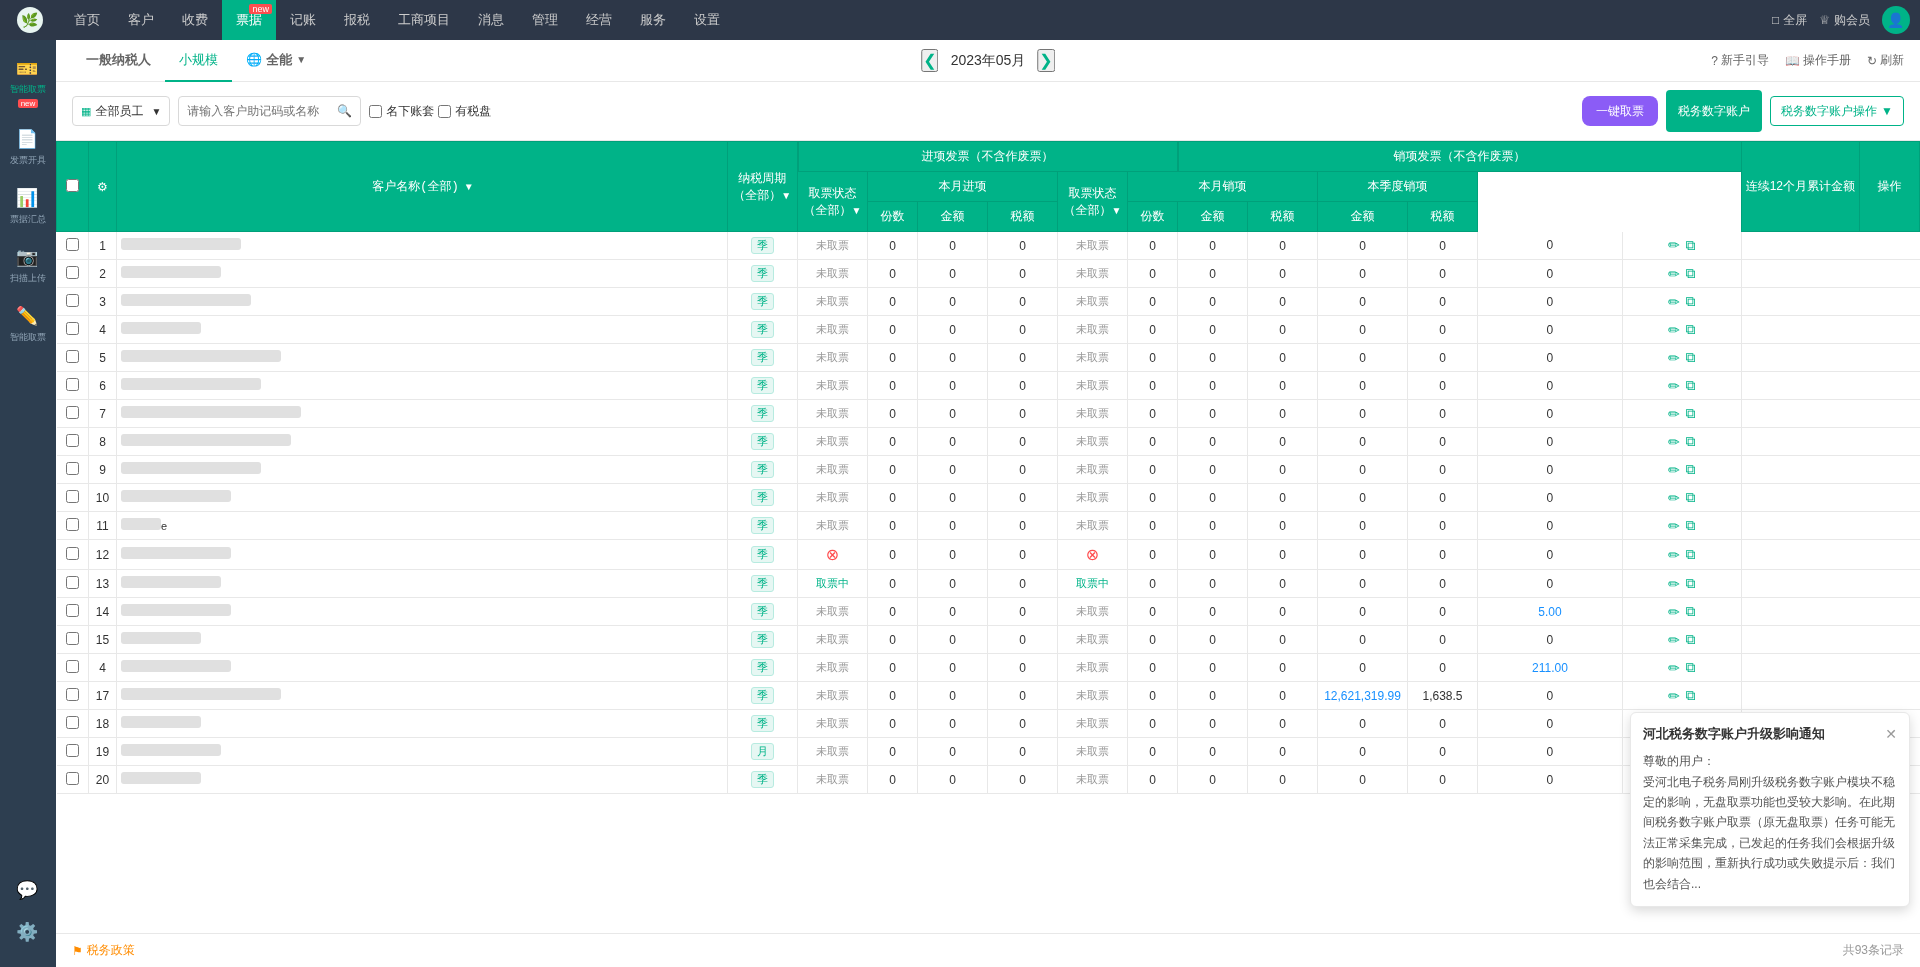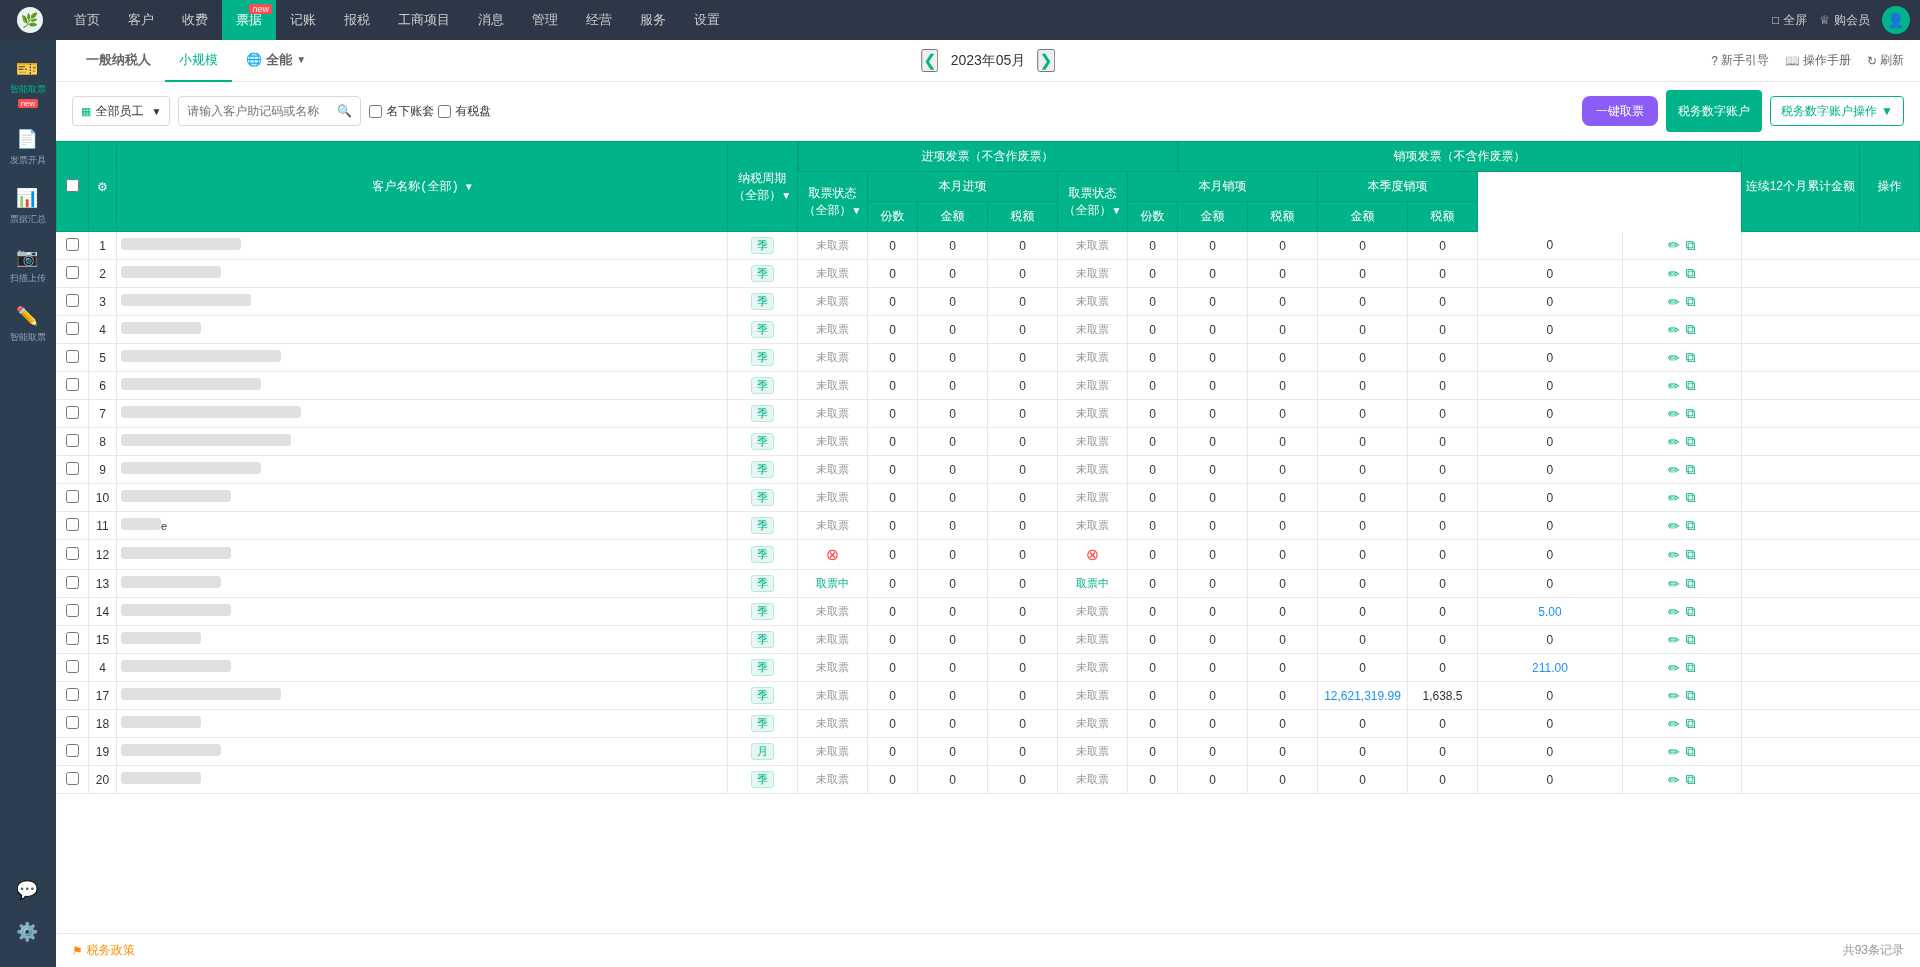--- a/index.html
+++ b/index.html
@@ -732,15 +732,25 @@
     </div>
 
     <div class="table-footer">
       <div class="tax-policy">
         <span>⚑</span>
         <span>税务政策</span>
       </div>
       <div class="record-count">共93条记录</div>
     </div>
 
+    <div class="notification-popup">
+      <div class="notification-header">
+        <span class="notification-title">河北税务数字账户升级影响通知</span>
+        <span class="notification-close">✕</span>
+      </div>
+      <div class="notification-body" style="font-size:12px;color:#555;line-height:1.7;">
+        尊敬的用户：<br>
+        受河北电子税务局刚升级税务数字账户模块不稳定的影响，无盘取票功能也受较大影响。在此期间税务数字账户取票（原无盘取票）任务可能无法正常采集完成，已发起的任务我们会根据升级的影响范围，重新执行成功或失败提示后：我们也会结合...
+      </div>
+    </div>
 
   </div>
 </div>
 
 </body></html>

